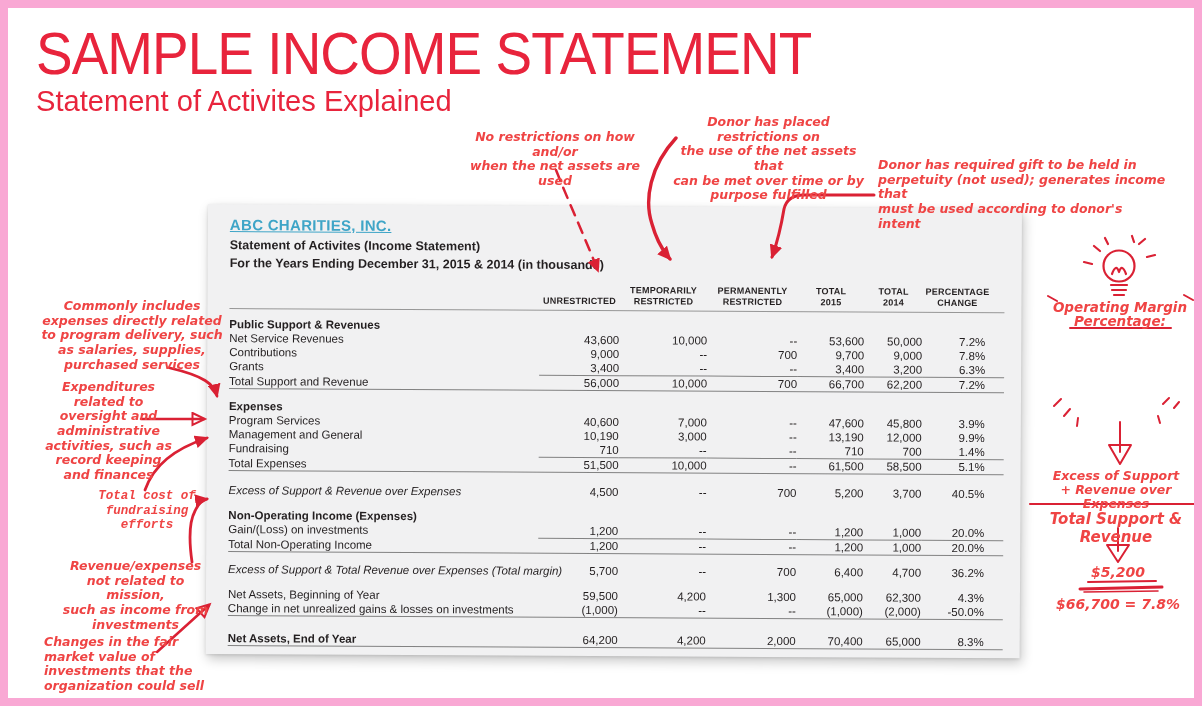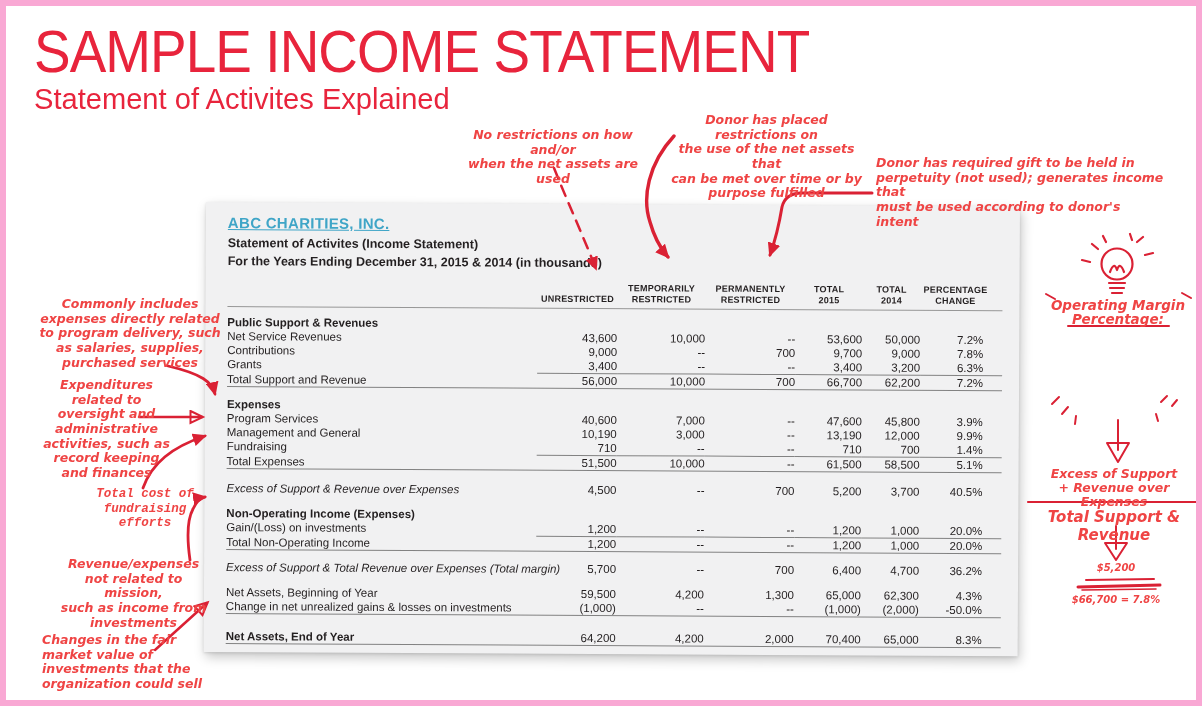--- a/index.html
+++ b/index.html
@@ -1,17 +1,17 @@
 <!DOCTYPE html>
 <html><head>
 <meta charset="utf-8">
 <style>
   html,body{margin:0;padding:0;background:#888;}
   .canvas{position:relative;width:1202px;height:706px;background:#ffffff;
-    border:6px solid #f9a8d4;box-sizing:border-box;overflow:hidden;
+    border:8px solid #f9a8d4;box-sizing:border-box;overflow:hidden;
     font-family:"Liberation Sans",sans-serif;}
   
   .page-title{position:absolute;left:28px;top:12px;font-size:59px;color:#e8243c;
     font-weight:400;letter-spacing:-1px;transform:scaleX(.93);transform-origin:left top;
     white-space:nowrap;}
   .page-subtitle{position:absolute;left:28px;top:76px;font-size:30px;color:#e8243c;
     font-weight:400;transform:scaleX(.97);transform-origin:left top;white-space:nowrap;}
   
   .paper{position:absolute;left:200px;top:196px;width:814px;height:450px;
     background:#f1f1f2;box-shadow:2px 5px 12px rgba(0,0,0,.22),0 1px 3px rgba(0,0,0,.12);
@@ -38,21 +38,21 @@
   .trow.full-rule{border-bottom:1px solid #828282;}
   
   .note{position:absolute;z-index:6;color:#ef4444;font-weight:bold;font-style:italic;
     font-size:12.5px;line-height:1.17;text-align:center;white-space:pre-line;
     font-family:"DejaVu Sans",sans-serif;}
   .note.align-left{text-align:left;}
   .ops-heading{font-size:13.5px;line-height:1.05;}
   .ops-body{font-size:11.5px;line-height:1.06;}
   .formula-num{font-size:12.5px;line-height:1.1;}
   .formula-den{font-size:15px;}
-  .formula-res{font-size:10px;}
+  .formula-res{font-size:14px;}
   
   .overlay{position:absolute;left:0;top:0;z-index:5;pointer-events:none;}
 </style>
 </head>
 <body>
 
 <div class="canvas">
 
   <div class="page-title">SAMPLE INCOME STATEMENT</div>
   <div class="page-subtitle">Statement of Activites Explained</div>

